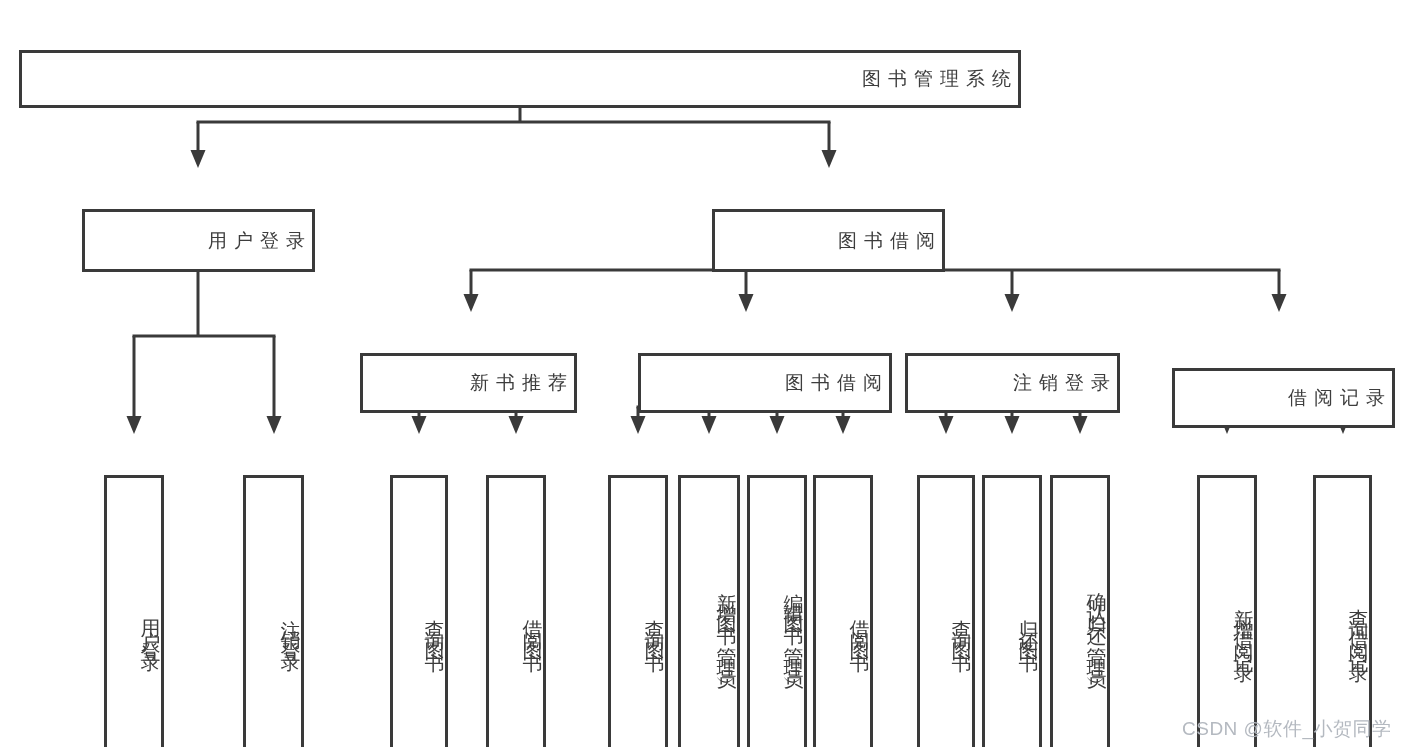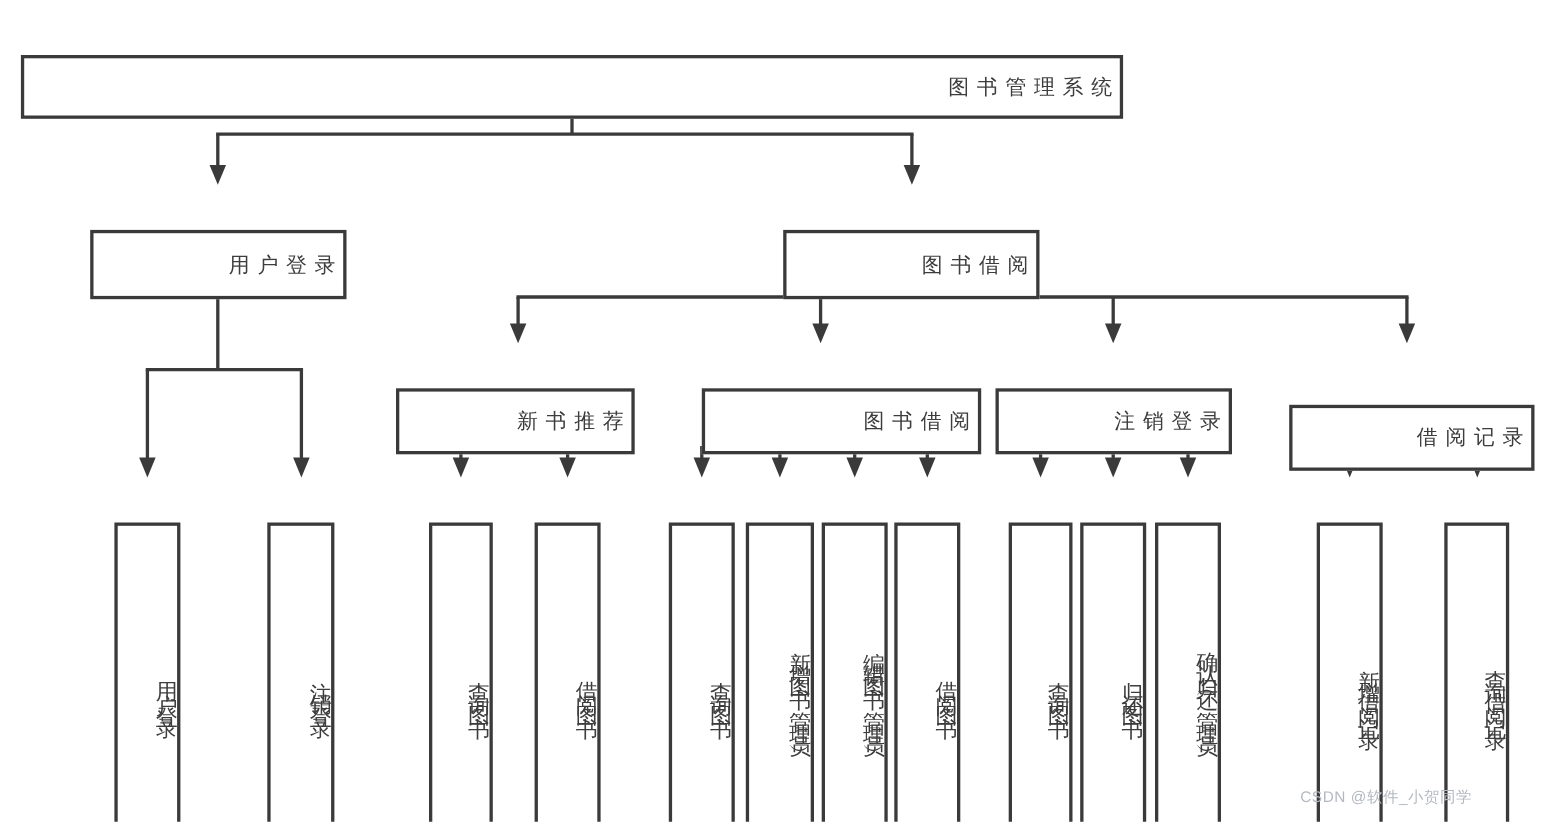--- a/index.html
+++ b/index.html
@@ -25,21 +25,21 @@
     white-space:nowrap;color:var(--text);
   }
   .vbox{top:435px;height:302px;}
   .vbox span{
     writing-mode:vertical-rl;text-orientation:mixed;
     font-size:20px;letter-spacing:11px;line-height:1;
     color:var(--text);
   }
   .watermark{
     position:absolute;left:1182px;top:716px;z-index:10;
-    font-size:14px;color:#b4b9c0;letter-spacing:0.5px;white-space:nowrap;
+    font-size:19px;color:#b4b9c0;letter-spacing:0.5px;white-space:nowrap;
   }
 </style>
 </head>
 <body>
 
 <svg id="connector-layer" width="1405" height="747">
     <line x1="520" y1="68" x2="520" y2="122" stroke="#3a3a3a" stroke-width="3"></line>
     <line x1="196.5" y1="122" x2="830.5" y2="122" stroke="#3a3a3a" stroke-width="3"></line>
     <line x1="198" y1="122" x2="198" y2="157" stroke="#3a3a3a" stroke-width="3"></line>
     <polygon points="190.5,150 205.5,150 198,168" fill="#3a3a3a"></polygon>

